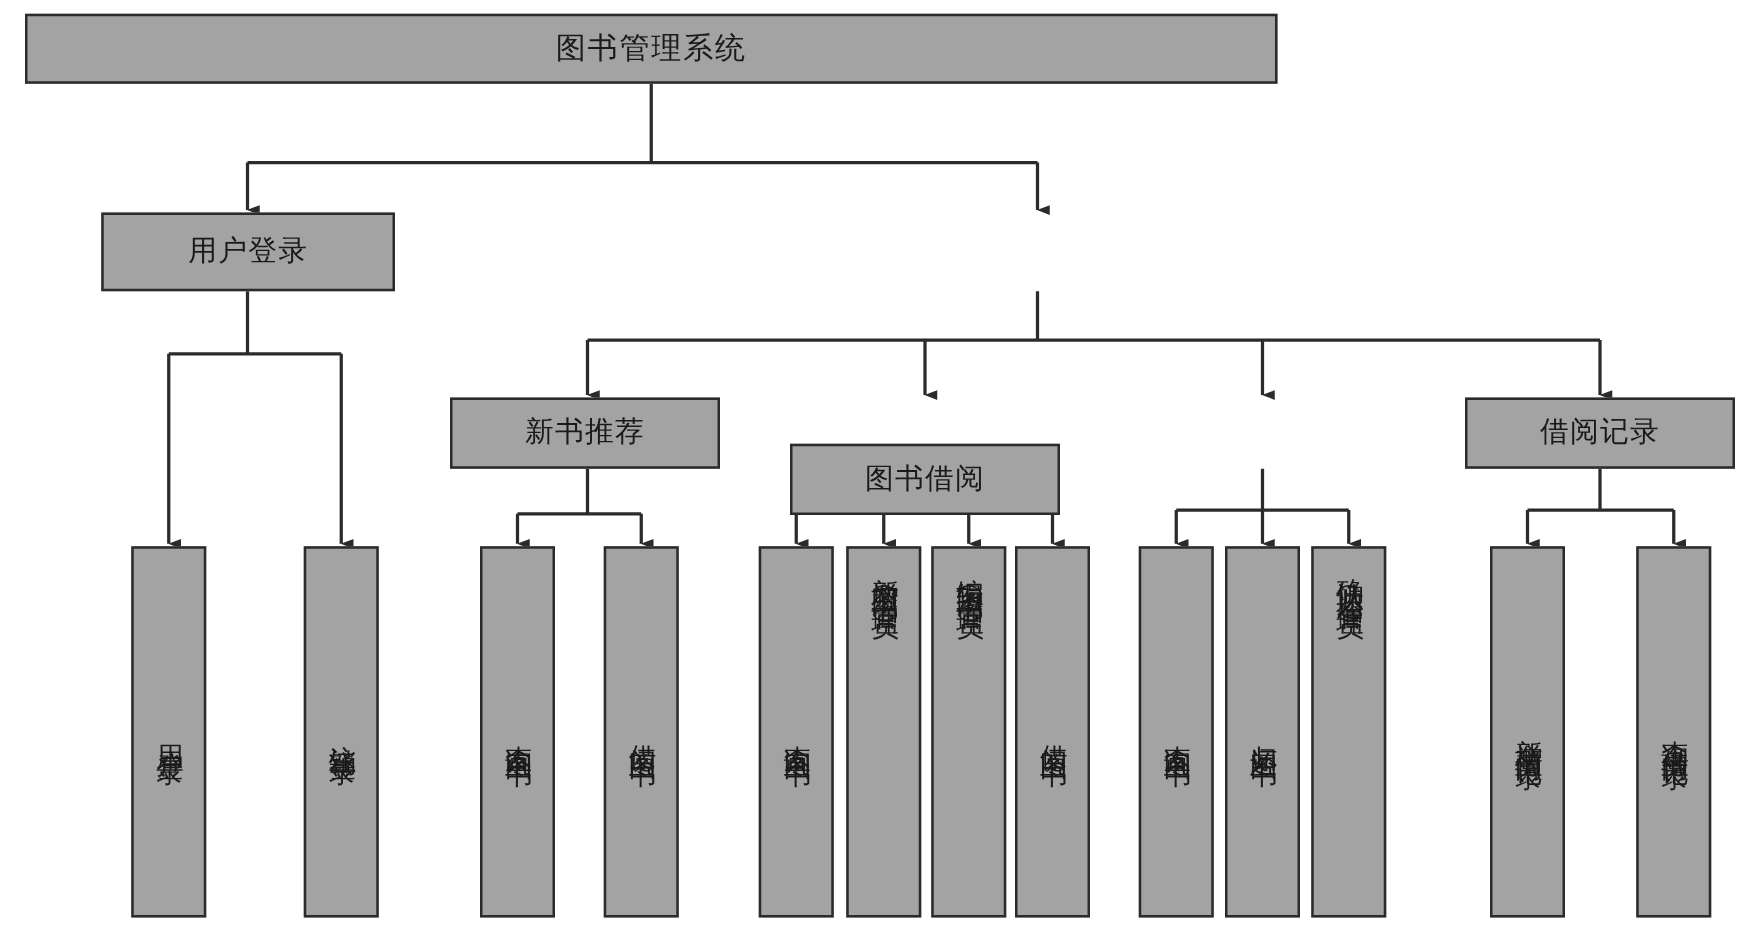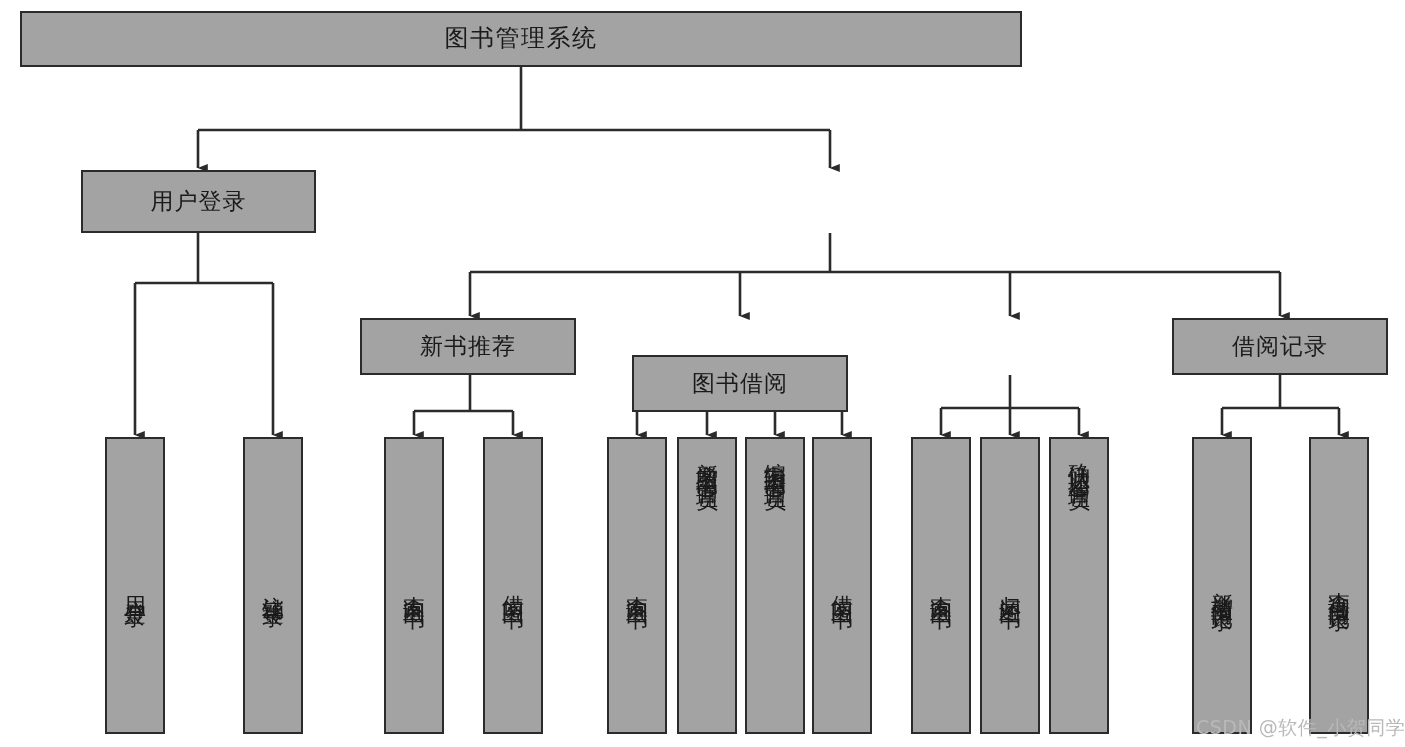--- a/index.html
+++ b/index.html
@@ -200,15 +200,14 @@
   </div>
 
   <div class="node v center" style="left:1192px; top:437px; width:60px; height:297px;">
     <span class="lbl">新增借阅记录</span>
   </div>
 
   <div class="node v center" style="left:1309px; top:437px; width:60px; height:297px;">
     <span class="lbl">查询借阅记录</span>
   </div>
 
-  <div class="watermark" style="left:1196px; top:715px;">CSDN @软件_小贺同学</div>
 
 </div>
 
 </body></html>

